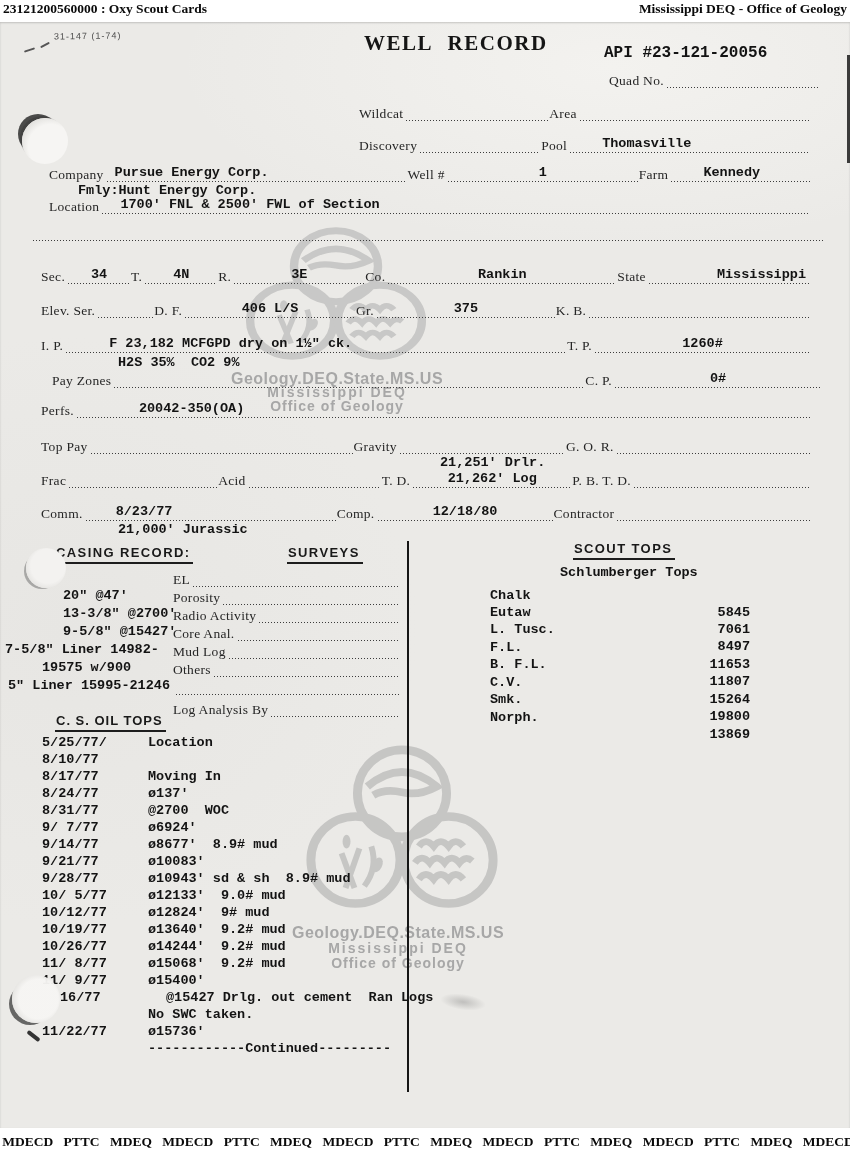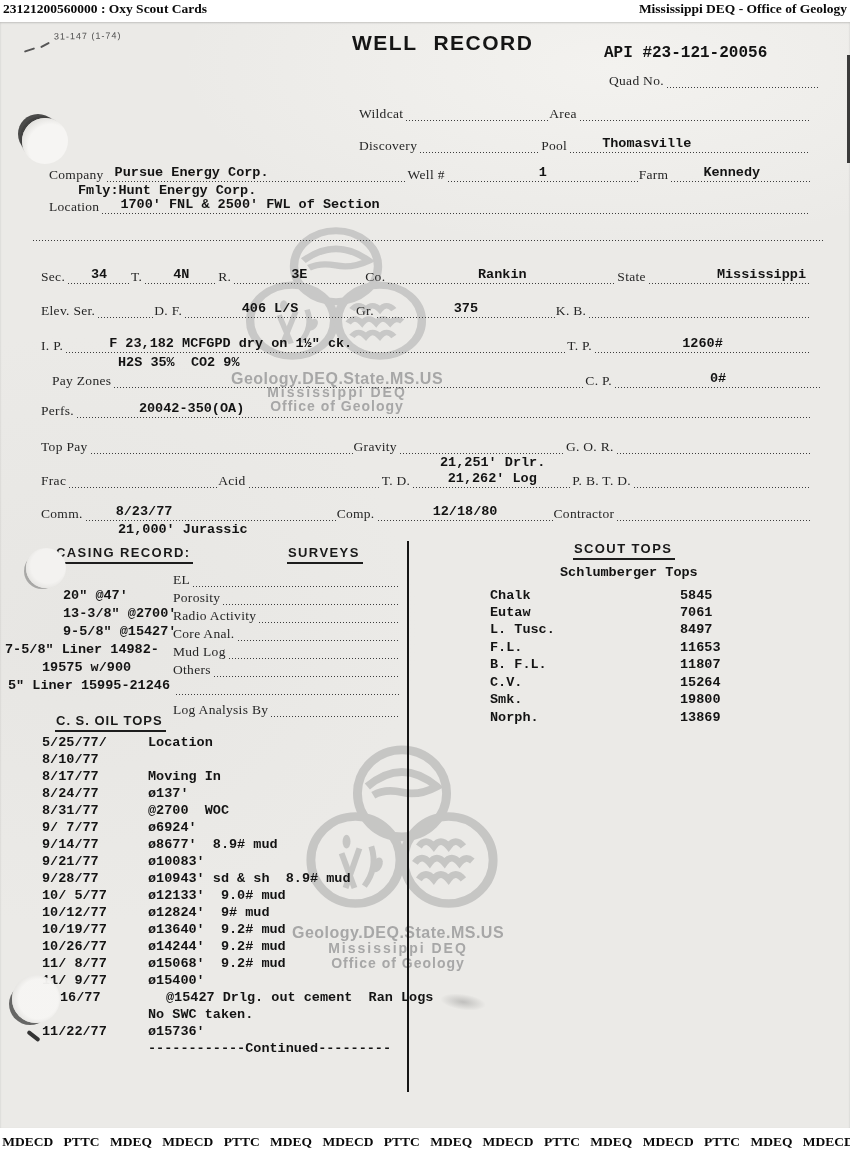--- a/index.html
+++ b/index.html
@@ -34,21 +34,21 @@
   .grow{flex:1 1 auto;}
   
   .shead{position:absolute;font:bold 13px "Liberation Sans",sans-serif;letter-spacing:1.4px;color:#191919;
          border-bottom:2px solid #1d1d1d;padding:0 3px 2px 1px;z-index:3;}
   .title{position:absolute;font:bold 21px "Liberation Sans",sans-serif;letter-spacing:1.5px;word-spacing:9px;color:#151515;z-index:3;}
   .formno{position:absolute;font:9px "Liberation Sans",sans-serif;letter-spacing:1px;color:#4c4c4c;transform:rotate(-1deg);z-index:3;}
   .api{position:absolute;font:bold 16px "Liberation Mono",monospace;color:#131313;z-index:3;}
   
   .strow{position:absolute;left:490px;width:260px;display:flex;z-index:3;}
   .strow .n{flex:1;font:bold 13.5px "Liberation Mono",monospace;color:#131313;white-space:pre;}
-  .strow .d{width:70px;font:bold 13.5px "Liberation Mono",monospace;color:#131313;}
+  .strow .d{width:70px;text-align:right;font:bold 13.5px "Liberation Mono",monospace;color:#131313;margin-top:17px;}
   
   .otrow{position:absolute;left:42px;display:flex;z-index:3;}
   .otrow .dt{width:106px;font:bold 13.5px "Liberation Mono",monospace;color:#131313;white-space:pre;}
   .otrow .nt{font:bold 13.5px "Liberation Mono",monospace;color:#131313;white-space:pre;}
   .ind18{padding-left:18px;}
   
   .vline{position:absolute;left:407px;top:519px;width:2px;height:551px;background:#151515;z-index:2;}
   
   .wm{position:absolute;z-index:1;opacity:.55;}
   .wmtext{position:absolute;z-index:1;text-align:center;color:#a7a7a7;
@@ -123,21 +123,21 @@
     </svg>
     <div class="wmtext wm1" style="left:268px;top:902px;width:260px;">Geology.DEQ.State.MS.US</div>
     <div class="wmtext wm2" style="left:268px;top:918px;width:260px;">Mississippi DEQ</div>
     <div class="wmtext wm3" style="left:268px;top:933px;width:260px;">Office of Geology</div>
 
     <div class="smudge"></div>
 
     <div class="formno" style="left:54px;top:9px;">31-147 (1-74)</div>
     <div class="mark" style="left:24px;top:27px;width:11px;height:2px;transform:rotate(-18deg);"></div>
     <div class="mark" style="left:40px;top:22px;width:10px;height:2px;transform:rotate(-28deg);"></div>
-    <div class="title" style="left:352px;top:9px;">WELL RECORD</div>
+    <div class="title" style="left:364px;top:9px;font-family:Liberation Serif, serif;">WELL RECORD</div>
     <div class="api" style="left:604px;top:22px;">API #23-121-20056</div>
 
     <div class="row" style="left:608px;top:48px;width:212px;">
       <span class="lbl">Quad No.</span>
       <span class="seg dotted grow"></span>
     </div>
 
     <div class="row" style="left:358px;top:81px;width:452px;">
       <span class="lbl">Wildcat</span>
       <span class="seg dotted" style="flex:0 0 142px;"></span>

